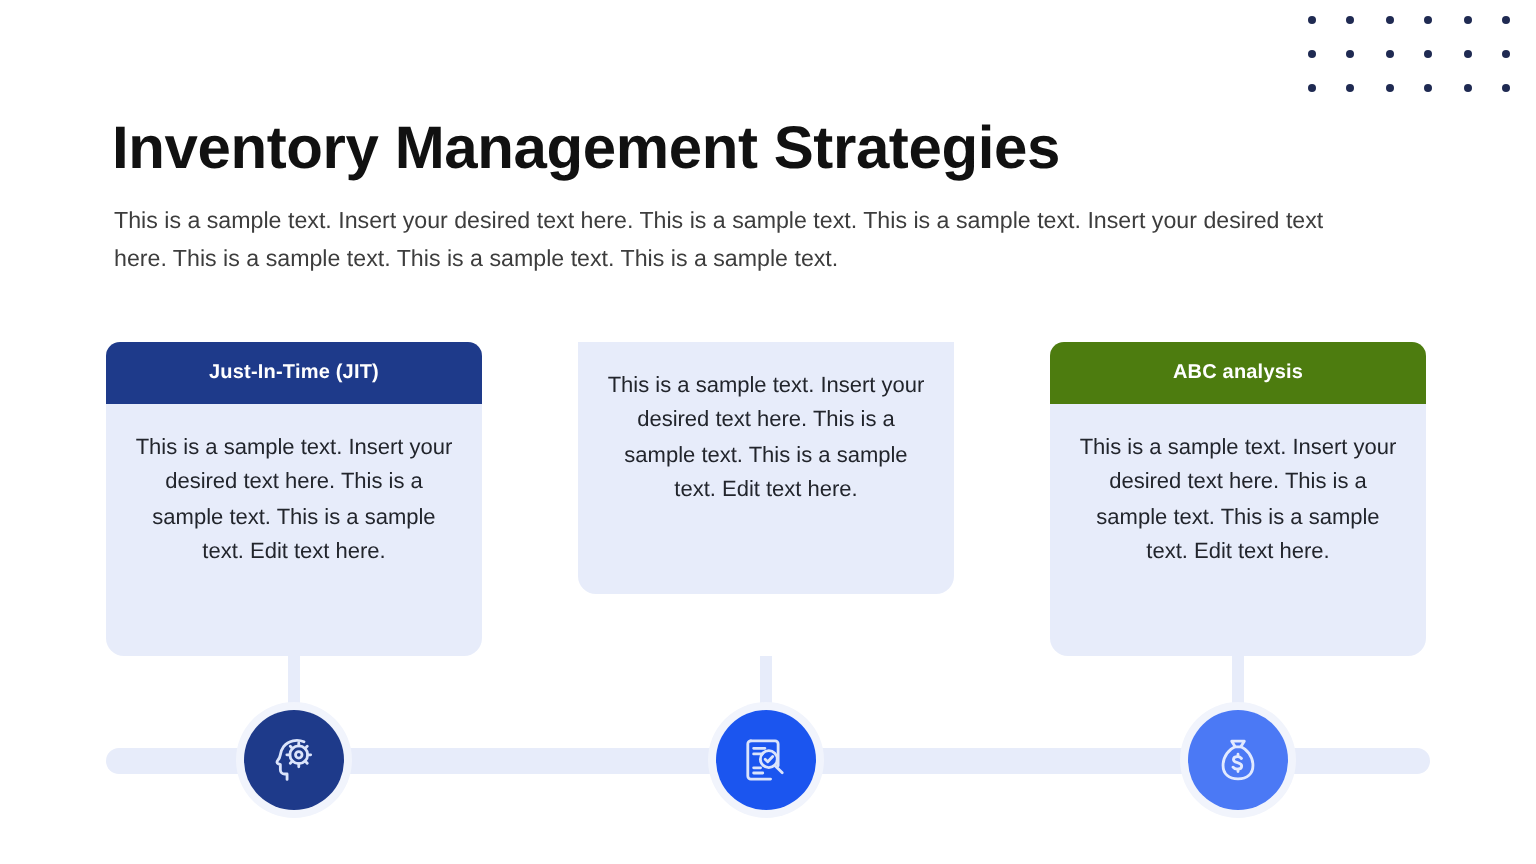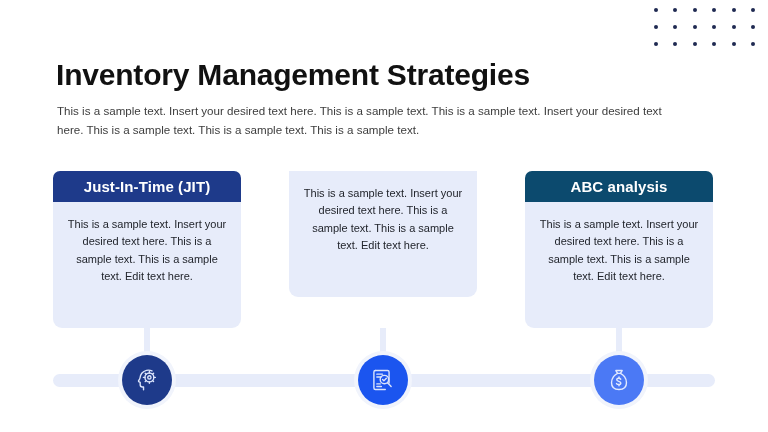--- a/index.html
+++ b/index.html
@@ -49,21 +49,21 @@
   }
   .card.c0{left:53px;}
   .card.c1{left:289px;}
   .card.c2{left:525px;}
 
   .card-head{
     height:31px;
     border-radius:7px 7px 0 0;
     display:flex;align-items:center;justify-content:center;
     color:#ffffff;
-    font-size:15px;font-weight:bold;
+    font-size:10px;font-weight:bold;
     letter-spacing:0.1px;
   }
   .card-body{
     height:126px;
     background:#e7ecfa;
     border-radius:0 0 9px 9px;
     padding:14px 13px 0 13px;
     box-sizing:border-box;
     text-align:center;
     font-size:11px;
@@ -134,21 +134,21 @@
     <div class="card c0">
       <div class="card-head" style="background:#1e3a8a;">Just-In-Time (JIT)</div>
       <div class="card-body">This is a sample text. Insert your desired text here. This is a sample text. This is a sample text. Edit text here.</div>
     </div>
 
     <div class="card c1">
       <div class="card-body">This is a sample text. Insert your desired text here. This is a sample text. This is a sample text. Edit text here.</div>
     </div>
 
     <div class="card c2">
-      <div class="card-head" style="background:#0c4a6e;">ABC analysis</div>
+      <div class="card-head" style="background:#4d7c0f;">ABC analysis</div>
       <div class="card-body">This is a sample text. Insert your desired text here. This is a sample text. This is a sample text. Edit text here.</div>
     </div>
   </div>
 
   <div class="connector k0"></div>
   <div class="connector k1"></div>
   <div class="connector k2"></div>
 
   <div class="timeline-bar"></div>
 

